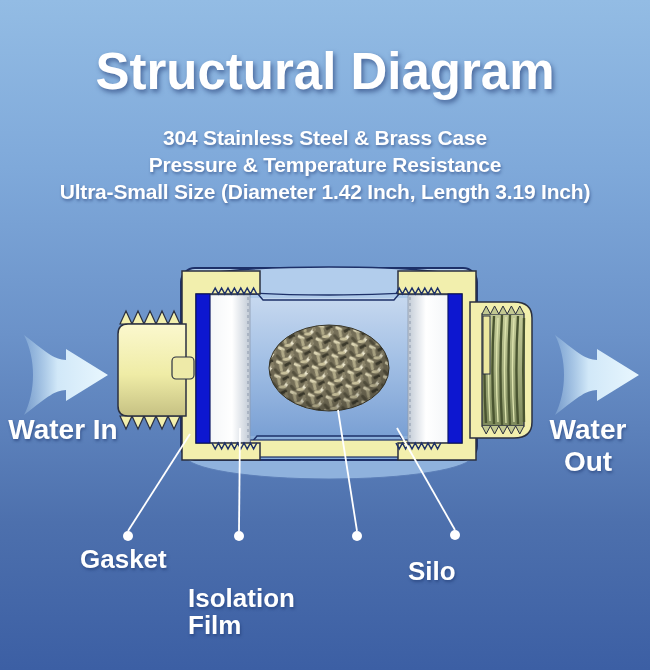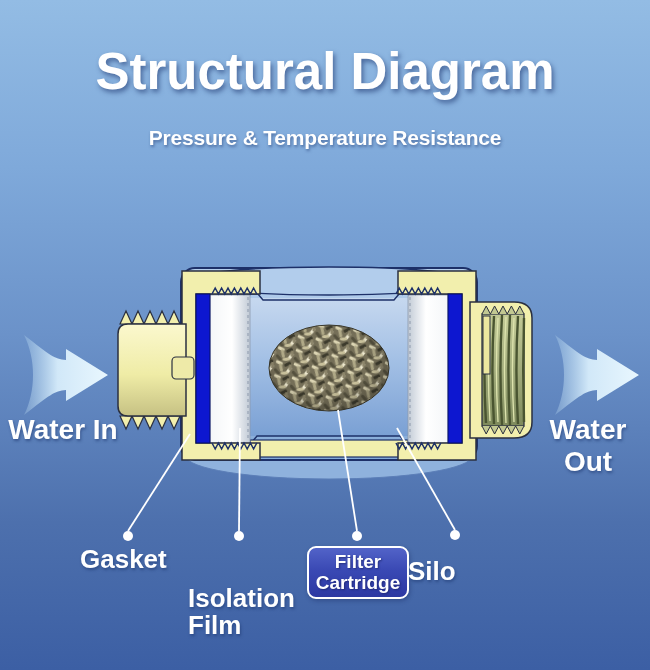--- a/index.html
+++ b/index.html
@@ -44,21 +44,23 @@
   svg{position:absolute;left:0;top:250px;}
 </style>
 </head>
 <body>
 
 <div class="stage">
 
   <h1 class="title">Structural Diagram</h1>
 
   <div class="subs">
+    <div>304 Stainless Steel &amp; Brass Case</div>
     <div>Pressure &amp; Temperature Resistance</div>
+    <div>Ultra-Small Size (Diameter 1.42 Inch, Length 3.19 Inch)</div>
   </div>
 
   <svg width="650" height="300" viewBox="0 0 650 300">
     <defs>
       <linearGradient id="caseG" x1="0" y1="0" x2="0" y2="1">
         <stop offset="0" stop-color="#b6cfec"></stop>
         <stop offset="0.5" stop-color="#9dbde4"></stop>
         <stop offset="1" stop-color="#84aad8"></stop>
       </linearGradient>
       <linearGradient id="chamberG" x1="0" y1="0" x2="0" y2="1">
@@ -191,16 +193,15 @@
       <circle cx="357" cy="286" r="5"></circle>
       <circle cx="455" cy="285" r="5"></circle>
     </g>
   </svg>
 
   <div class="waterlbl water-in">Water In</div>
   <div class="waterlbl water-out">Water Out</div>
 
   <div class="partlbl lbl-gasket">Gasket</div>
   <div class="partlbl lbl-isolation">Isolation Film</div>
-  <div class="cartridge-box">Filter Cartridge</div>
   <div class="partlbl lbl-silo">Silo</div>
 
 </div>
 
 </body></html>

